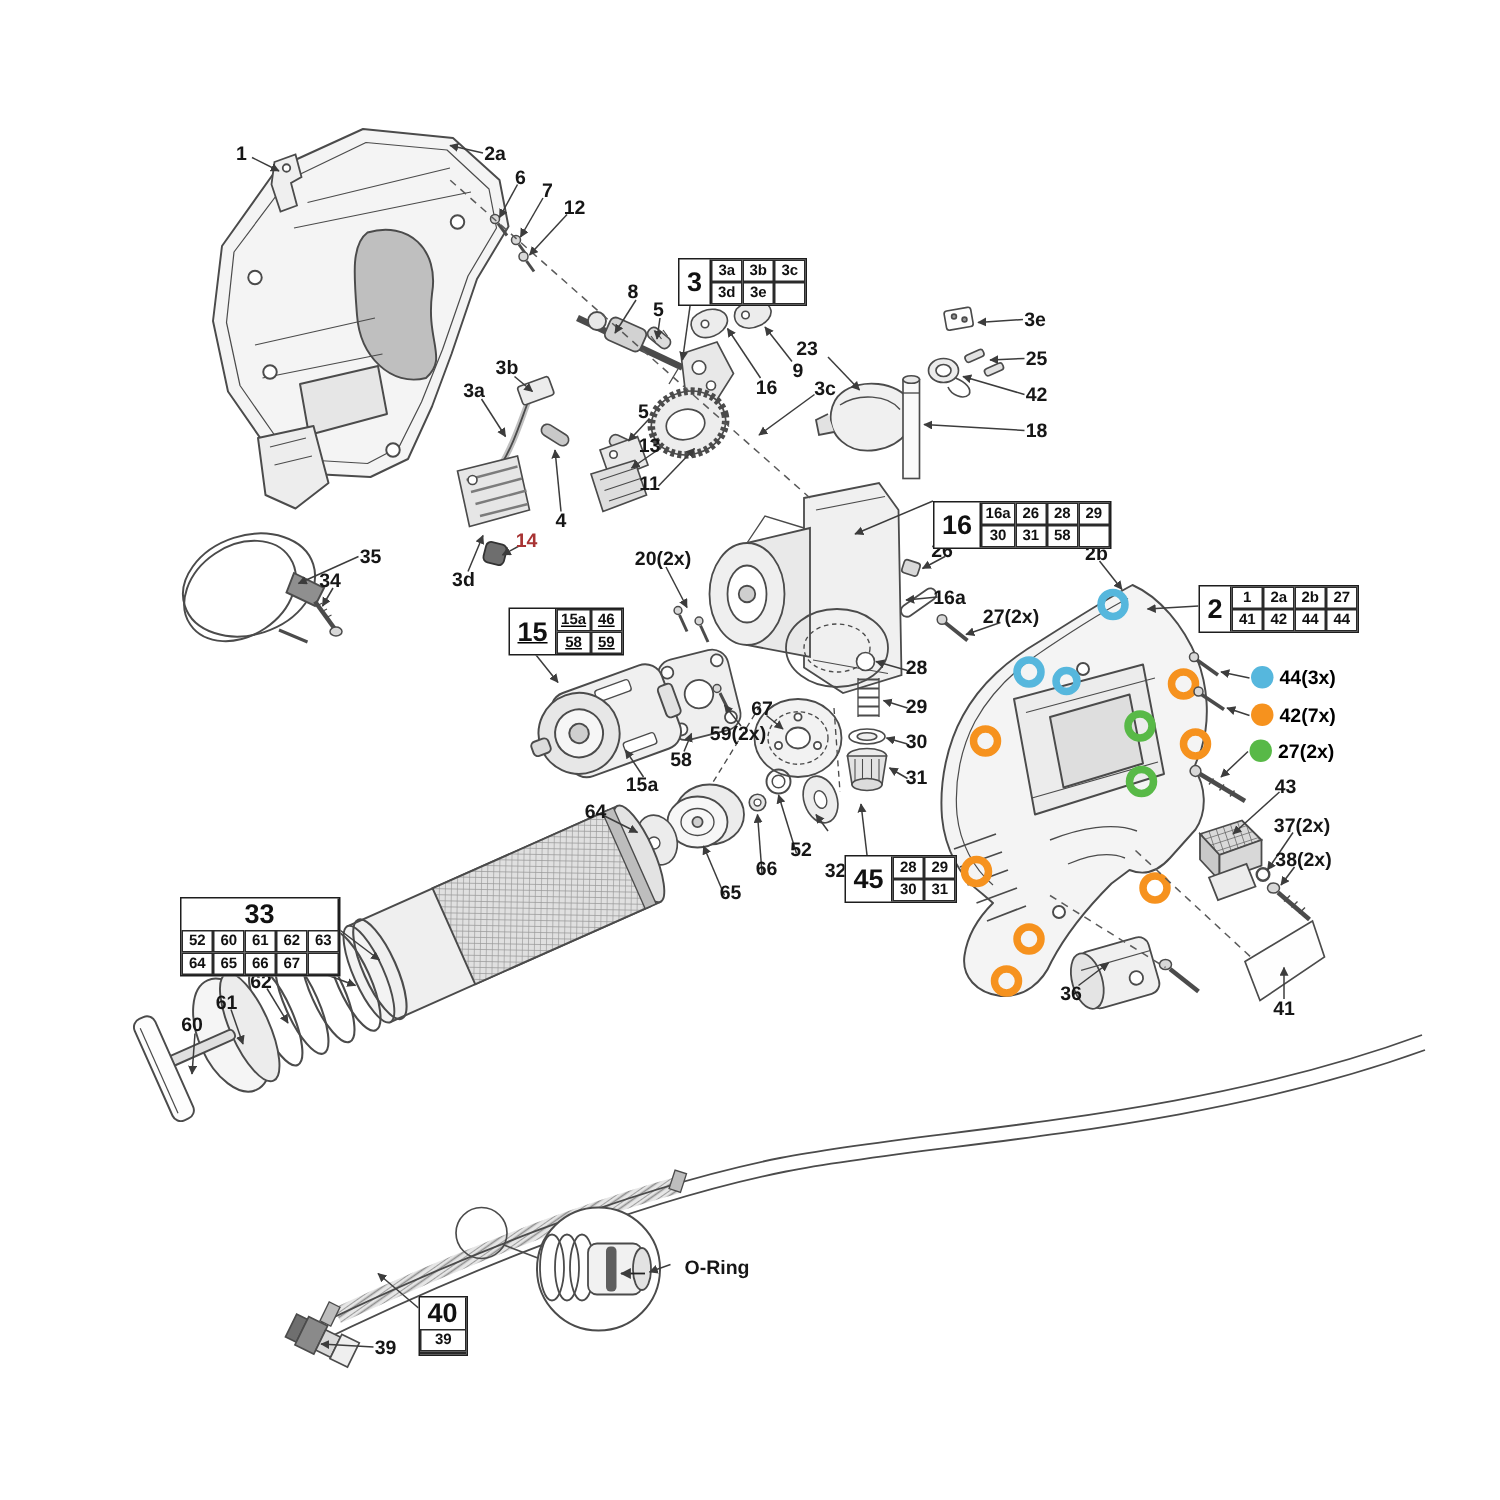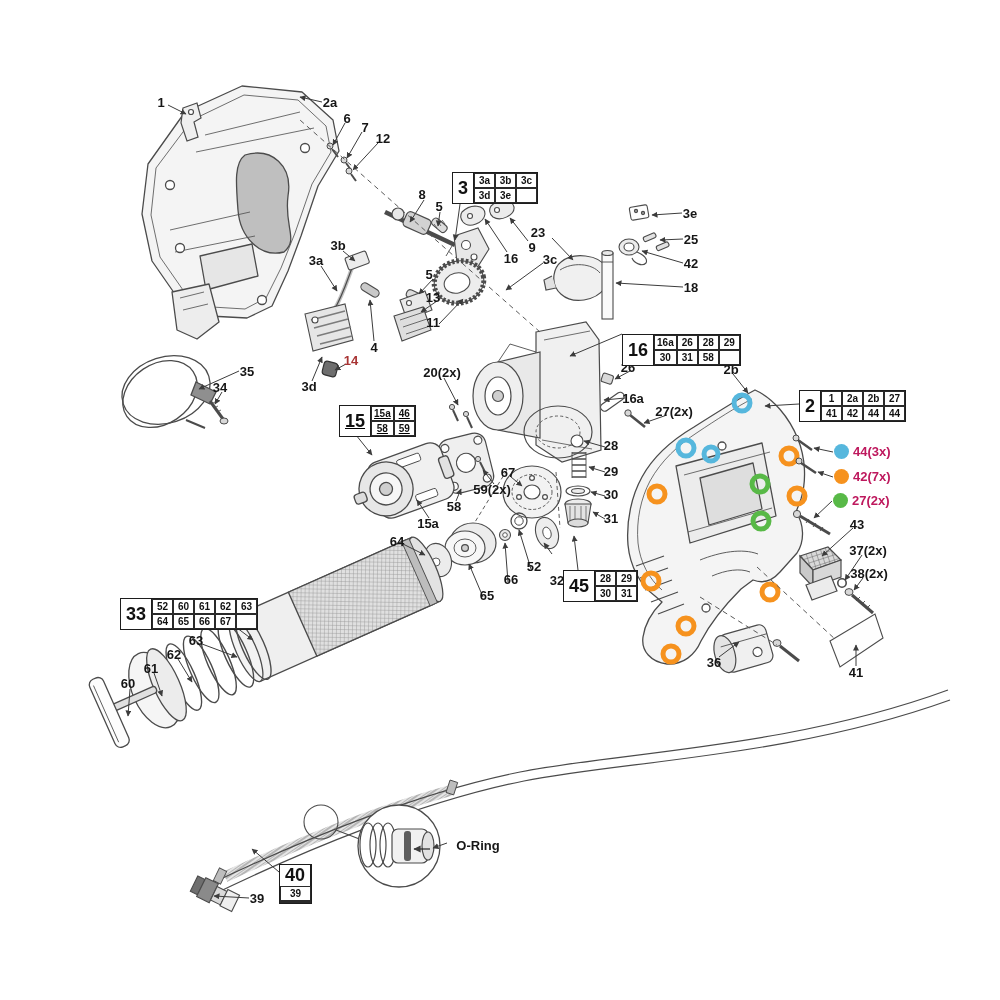--- a/index.html
+++ b/index.html
@@ -8,21 +8,21 @@
   #artwork{position:absolute;left:0;top:0;}
   .plabel{position:absolute;transform:translate(-50%,-50%);font:bold 13px "Liberation Sans",sans-serif;
           color:#161616;white-space:nowrap;letter-spacing:0px;}
   .refbox{position:absolute;display:flex;background:#fff;border:1.5px solid #1d1d1d;align-items:stretch;}
   .refbox .main{font:bold 18px "Liberation Sans",sans-serif;color:#111;display:flex;align-items:center;
                 justify-content:center;padding:0 5px;border-right:1.5px solid #1d1d1d;}
   .refbox .grid{display:grid;}
   .refbox .cell{border:0.8px solid #2a2a2a;font:bold 10px/13px "Liberation Sans",sans-serif;color:#111;
                 min-width:15px;padding:0 2px;text-align:center;}
   .legend-item{position:absolute;display:flex;align-items:center;gap:4px;
-               font:bold 13px "Liberation Sans",sans-serif;color:#be185d;}
+               font:bold 13px "Liberation Sans",sans-serif;color:#000000;}
   .legend-item .dot{width:15px;height:15px;border-radius:50%;display:inline-block;}
 </style>
 </head>
 <body>
 
 <div id="stage">
 
   <svg id="artwork" width="1000" height="1000" viewBox="0 0 1000 1000">
     <defs>
       <marker id="arr" markerWidth="7" markerHeight="7" refX="5.5" refY="3" orient="auto">
@@ -555,21 +555,21 @@
       </div>
       <div class="refbox" style="left: 339px; top: 405px; text-decoration: underline;">
         <div class="main">15</div>
         <div class="grid" style="grid-template-columns: repeat(2, auto);">
           <div class="cell">15a</div>
           <div class="cell">46</div>
           <div class="cell">58</div>
           <div class="cell">59</div>
         </div>
       </div>
-      <div class="refbox" style="left: 120px; top: 598px;">
+      <div class="refbox" style="left: 120px; top: 598px; flex-direction: column;">
         <div class="main">33</div>
         <div class="grid" style="grid-template-columns: repeat(5, auto);">
           <div class="cell">52</div>
           <div class="cell">60</div>
           <div class="cell">61</div>
           <div class="cell">62</div>
           <div class="cell">63</div>
           <div class="cell">64</div>
           <div class="cell">65</div>
           <div class="cell">66</div>

